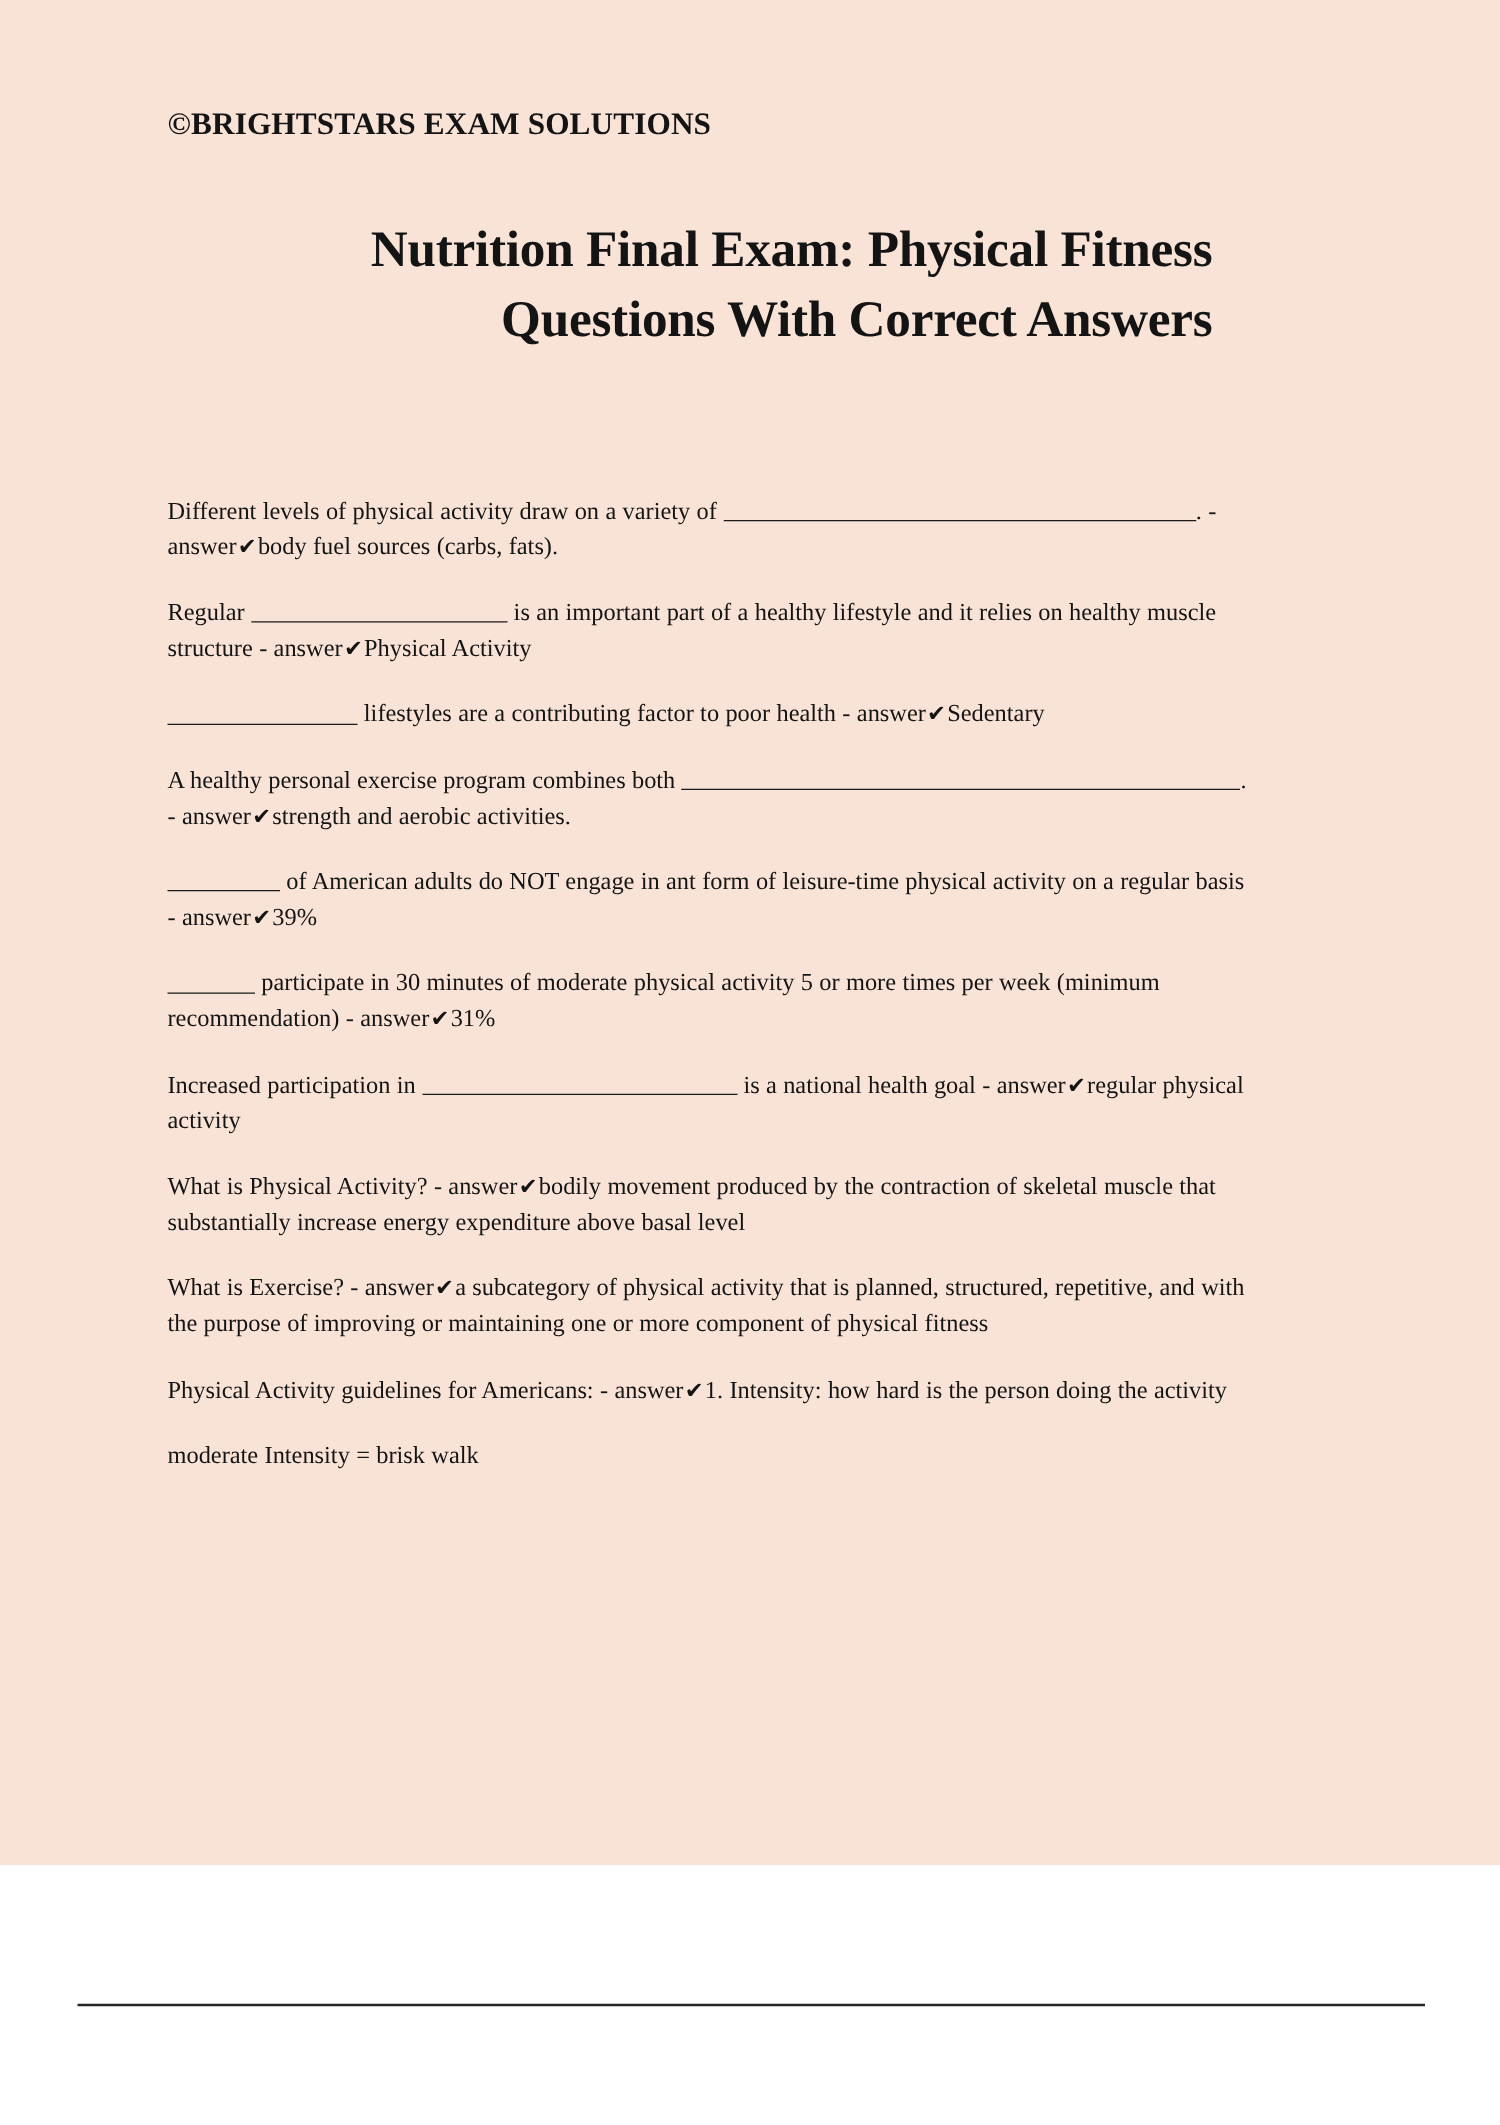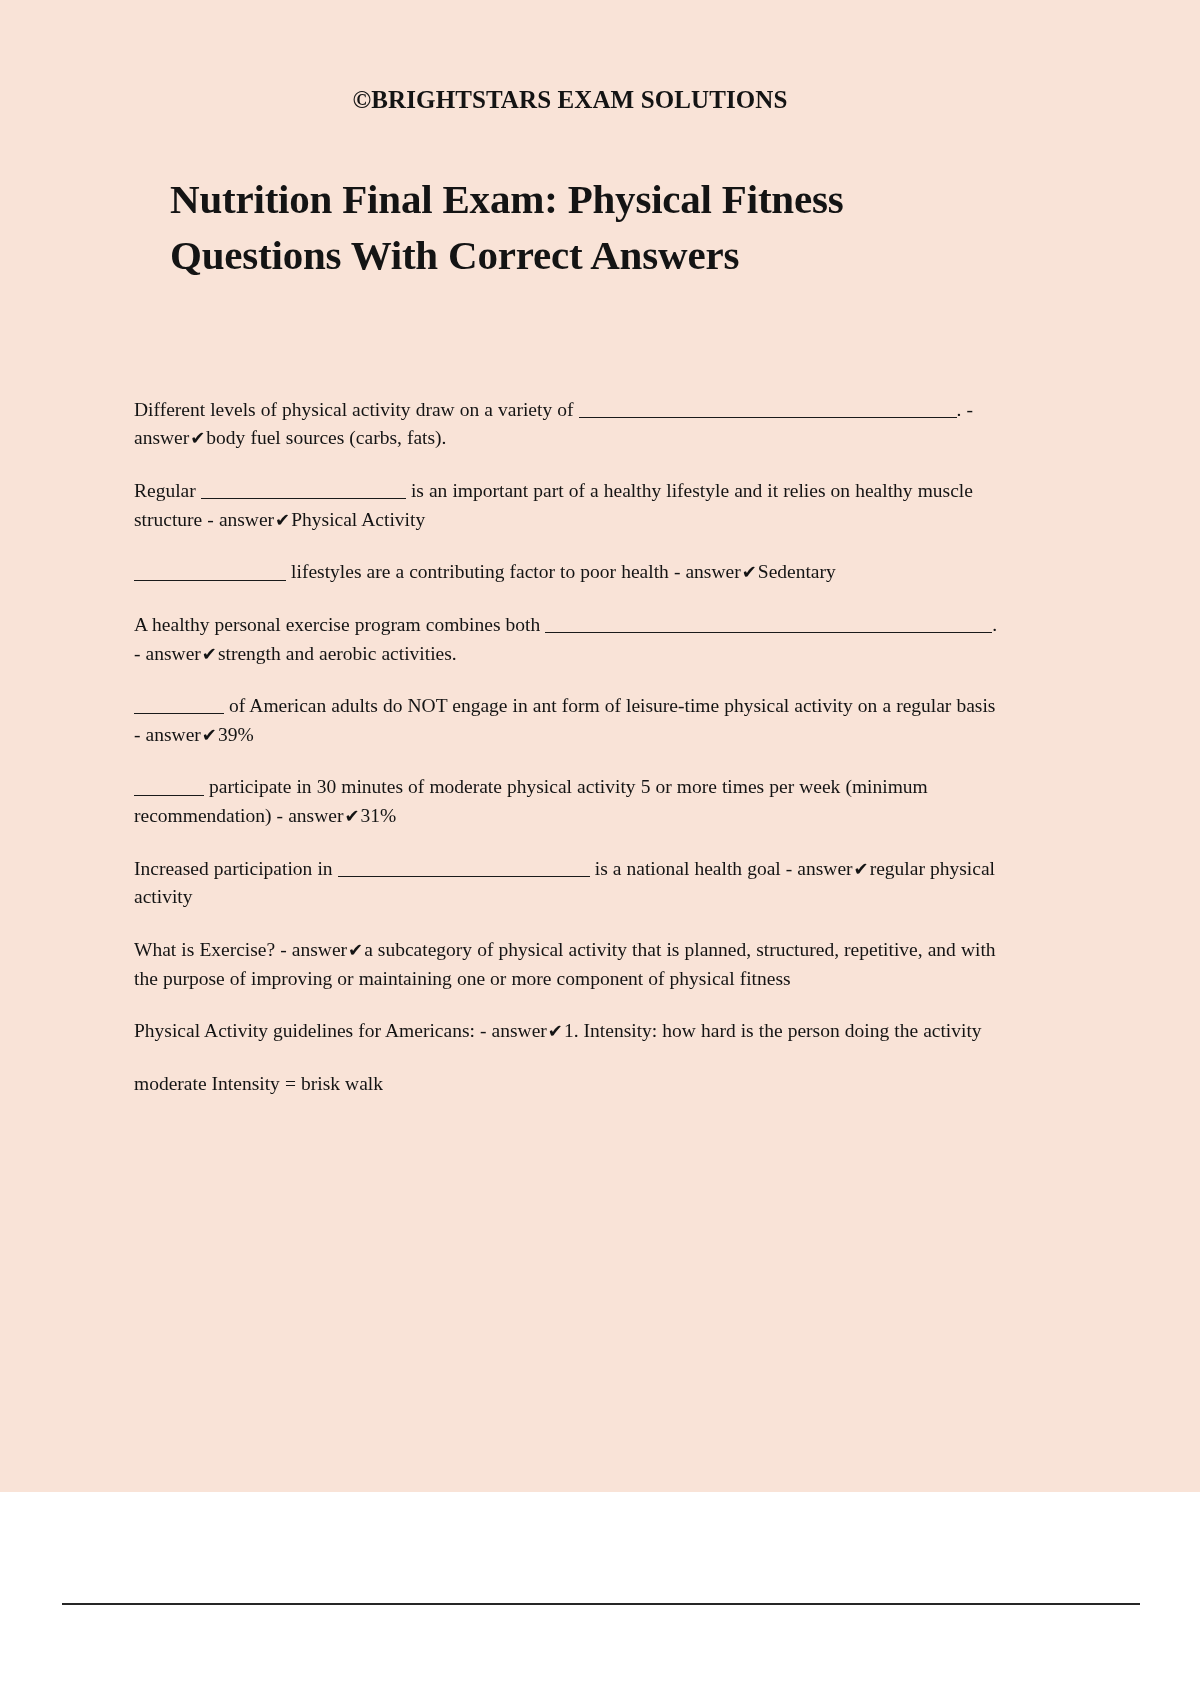--- a/index.html
+++ b/index.html
@@ -32,41 +32,40 @@
     position: absolute;
     left: 134px;
     top: 0;
     width: 872px;
     height: 100%;
   }
 
   
   .doc-header {
     padding-top: 84px;
-    text-align: center;
   }
   .doc-header .brand {
     font-size: 25px;
     font-weight: bold;
     letter-spacing: 0.1px;
     line-height: 1.25;
     margin: 0;
   }
   .doc-header .timestamp {
     font-size: 22px;
     font-weight: bold;
     margin: 25px 0 0 0;
     line-height: 1.25;
   }
 
   
   .doc-title {
     margin: 56px auto 0 auto;
     width: 800px;
-    text-align: left;
+    text-align: right;
     font-size: 41px;
     font-weight: bold;
     line-height: 1.37;
     letter-spacing: -0.2px;
   }
 
   
   .doc-body {
     margin-top: 112px;
     width: 872px;
@@ -124,20 +123,21 @@
     <h1 class="doc-title">Nutrition Final Exam: Physical Fitness Questions With Correct Answers</h1>
 
     <div class="doc-body" id="qa-list">
         <p class="qa-block"><span>Different levels of physical activity draw on a variety of </span><span class="blank w2"></span><span>.</span><span> - answer</span><span class="ans-mark">✔</span><span>body fuel sources (carbs, fats).</span></p>
         <p class="qa-block"><span>Regular </span><span class="blank w1"></span><span> is an important part of a healthy lifestyle and it relies on healthy muscle structure</span><span> - answer</span><span class="ans-mark">✔</span><span>Physical Activity</span></p>
         <p class="qa-block"><span class="blank w3"></span><span> lifestyles are a contributing factor to poor health</span><span> - answer</span><span class="ans-mark">✔</span><span>Sedentary</span></p>
         <p class="qa-block"><span>A healthy personal exercise program combines both </span><span class="blank w4"></span><span>.</span><span> - answer</span><span class="ans-mark">✔</span><span>strength and aerobic activities.</span></p>
         <p class="qa-block"><span class="blank w5"></span><span> of American adults do NOT engage in ant form of leisure-time physical activity on a regular basis</span><span> - answer</span><span class="ans-mark">✔</span><span>39%</span></p>
         <p class="qa-block"><span class="blank w6"></span><span> participate in 30 minutes of moderate physical activity 5 or more times per week (minimum recommendation)</span><span> - answer</span><span class="ans-mark">✔</span><span>31%</span></p>
         <p class="qa-block"><span>Increased participation in </span><span class="blank w7"></span><span> is a national health goal</span><span> - answer</span><span class="ans-mark">✔</span><span>regular physical activity</span></p>
+        <p class="qa-block"><span>What is Physical Activity?</span><span> - answer</span><span class="ans-mark">✔</span><span>bodily movement produced by the contraction of skeletal muscle that substantially increase energy expenditure above basal level</span></p>
         <p class="qa-block"><span>What is Exercise?</span><span> - answer</span><span class="ans-mark">✔</span><span>a subcategory of physical activity that is planned, structured, repetitive, and with the purpose of improving or maintaining one or more component of physical fitness</span></p>
         <p class="qa-block"><span>Physical Activity guidelines for Americans:</span><span> - answer</span><span class="ans-mark">✔</span><span>1. Intensity: how hard is the person doing the activity</span></p>
         <p class="qa-block"><span>moderate Intensity = brisk walk</span></p>
       </div>
 
   </div>
 </div>
 
 <div id="footer-rule"></div>
 

